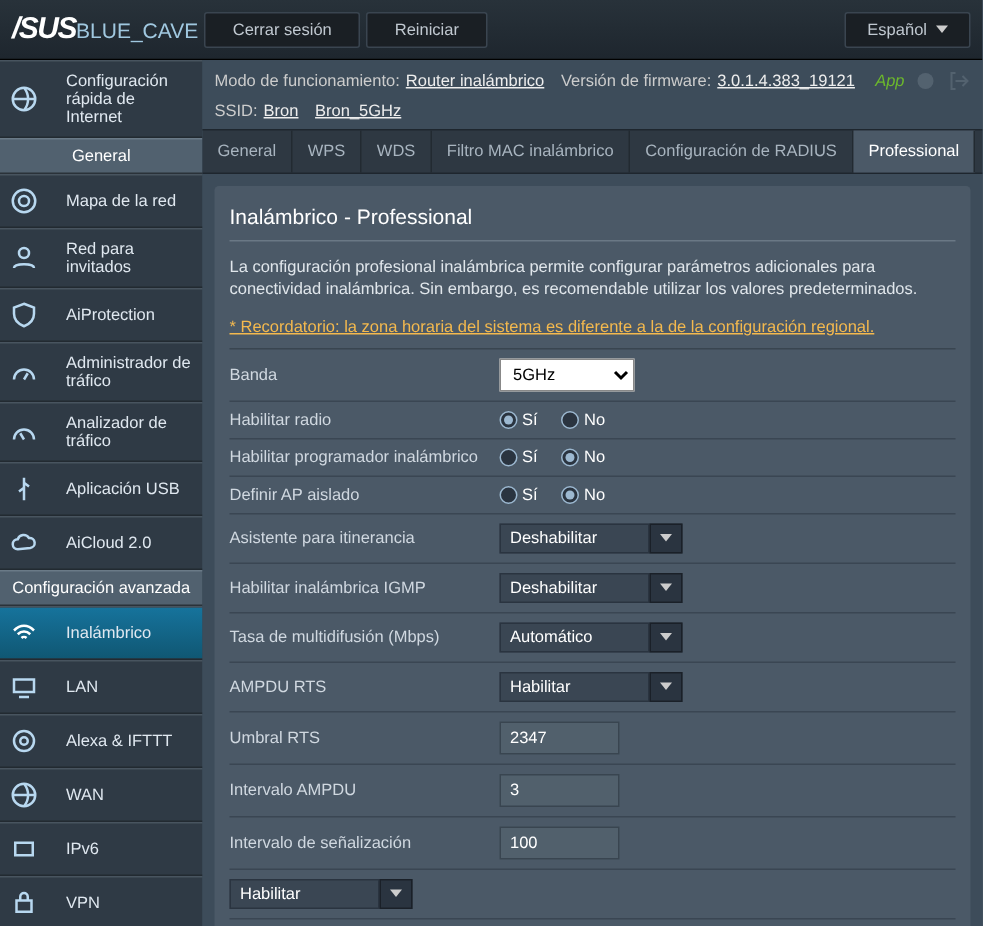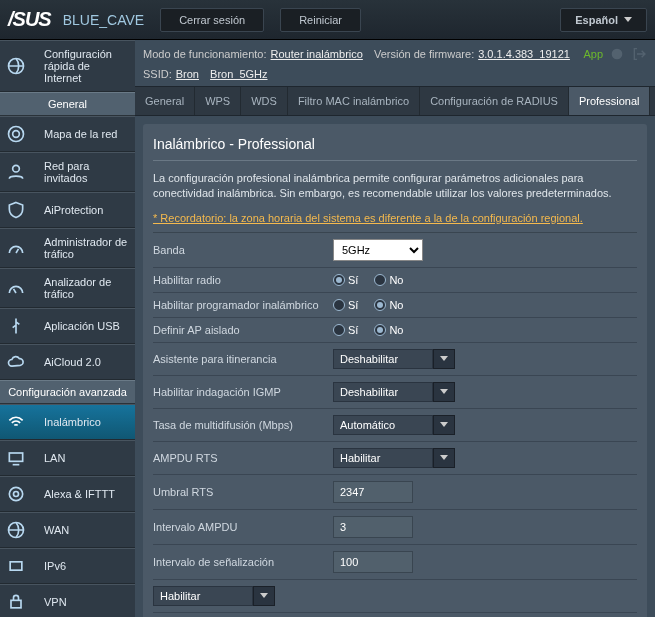--- a/index.html
+++ b/index.html
@@ -1,33 +1,33 @@
 <!DOCTYPE html>
 <html><head>
 <meta charset="utf-8">
 <style>
   * { margin: 0; padding: 0; box-sizing: border-box; }
   body { font-family: Arial, sans-serif; font-size: 12px; color: #fff; background: #404e5c; width: 655px; }
-  .top-bar { background: linear-gradient(#28323a, #1e262e); display: flex; align-items: center; height: 40px; padding: 0 8px; gap: 12px; border-bottom: 1px solid #000; }
+  .top-bar { background: linear-gradient(#28323a, #1e262e); display: flex; align-items: center; height: 40px; padding: 0 8px; gap: 0; border-bottom: 1px solid #000; }
   .logo { font-size: 20px; font-weight: bold; letter-spacing: -1px; font-style: italic; }
   .product { font-size: 14px; color: #a0c8e0; }
   .top-btn { background: #1a1f24; color: #c0c8d0; border: 1px solid #3a4550; padding: 5px 18px; font-size: 11px; cursor: pointer; margin-left: 4px; border-radius: 2px; }
   .top-gap { margin-left: auto; }
-  .lang-btn { background: #1a1f24; color: #c0c8d0; border: 1px solid #3a4550; padding: 5px 14px; font-size: 11px; cursor: pointer; display: flex; align-items: center; gap: 6px; border-radius: 2px; font-weight: bold; }
+  .lang-btn { background: #1a1f24; color: #c0c8d0; border: 1px solid #3a4550; padding: 5px 14px; font-size: 11px; cursor: pointer; display: flex; align-items: center; gap: 6px; border-radius: 2px; }
   .content-wrap { display: flex; }
   .sidebar { width: 135px; background: #2f3a45; }
   .side-header { background: #51616f; text-align: center; padding: 5px; font-size: 11px; border-top: 1px solid #6a7a87; border-bottom: 1px solid #2a3239; }
   .side-item { display: flex; align-items: center; padding: 7px 6px; gap: 18px; border-top: 1px solid #48545f; border-bottom: 1px solid #222a31; cursor: pointer; font-size: 11px; color: #e0e8f0; }
   .side-item.active { background: linear-gradient(#16739c, #105773); }
   .side-icon { width: 20px; height: 20px; display: inline-block; flex-shrink:0; }
   .side-icon svg { width:100%; height:100%; }
   .main { flex: 1; background: #3d4c5a; min-width:0; }
   .meta-bar { padding: 6px 8px; font-size: 11px; color: #ccc; display:flex; align-items:center; gap:4px; }
   .meta-bar a { color: #eee; text-decoration: underline; }
-  .meta-right { margin-left:auto; display:flex; gap:6px; align-items:center; }
+  .meta-right { margin-left:auto; display:flex; gap:6px; align-items:center;font-style:italic; }
   .meta-icon { width:16px; height:16px; opacity:0.5; }
   .app-label { color: #6cb82c; font-size:11px; }
   .tabs { display: flex; background: #2e3842; border-top: 1px solid #1e262e; border-bottom: 1px solid #1e262e; font-size:11px; }
   .tab { padding: 8px 10px; cursor: pointer; color: #a8b4bf; border-right: 1px solid #222a31; }
   .tab.active { background: #4b5967; color: #fff; }
   .panel { background: #4b5967; margin: 8px; border-radius: 3px; padding: 12px 10px 20px 10px; }
   .panel-title { font-size: 14px; color: #fff; padding-bottom: 8px; }
   .panel-divider { border: none; border-top: 1px solid #6a7885; margin-bottom:10px; }
   .panel-desc { font-size: 11px; color: #e0e6eb; margin-bottom: 10px; line-height:1.4; }
   .panel-reminder { font-size: 11px; color: #f4b94e; text-decoration: underline; cursor:pointer; }
@@ -264,21 +264,21 @@
             <div class="sel-dark-wrap">
               <div class="sel-dark">Deshabilitar</div>
               <div class="arrow">
                 <span class="tri"></span>
               </div>
             </div>
           </div>
         </div>
 
       <div class="form-row">
-          <div class="form-label">Habilitar indagación IGMP</div>
+          <div class="form-label">Habilitar inalámbrica IGMP</div>
           <div class="form-ctrl">
             <div class="sel-dark-wrap">
               <div class="sel-dark">Deshabilitar</div>
               <div class="arrow">
                 <span class="tri"></span>
               </div>
             </div>
           </div>
         </div>
 

